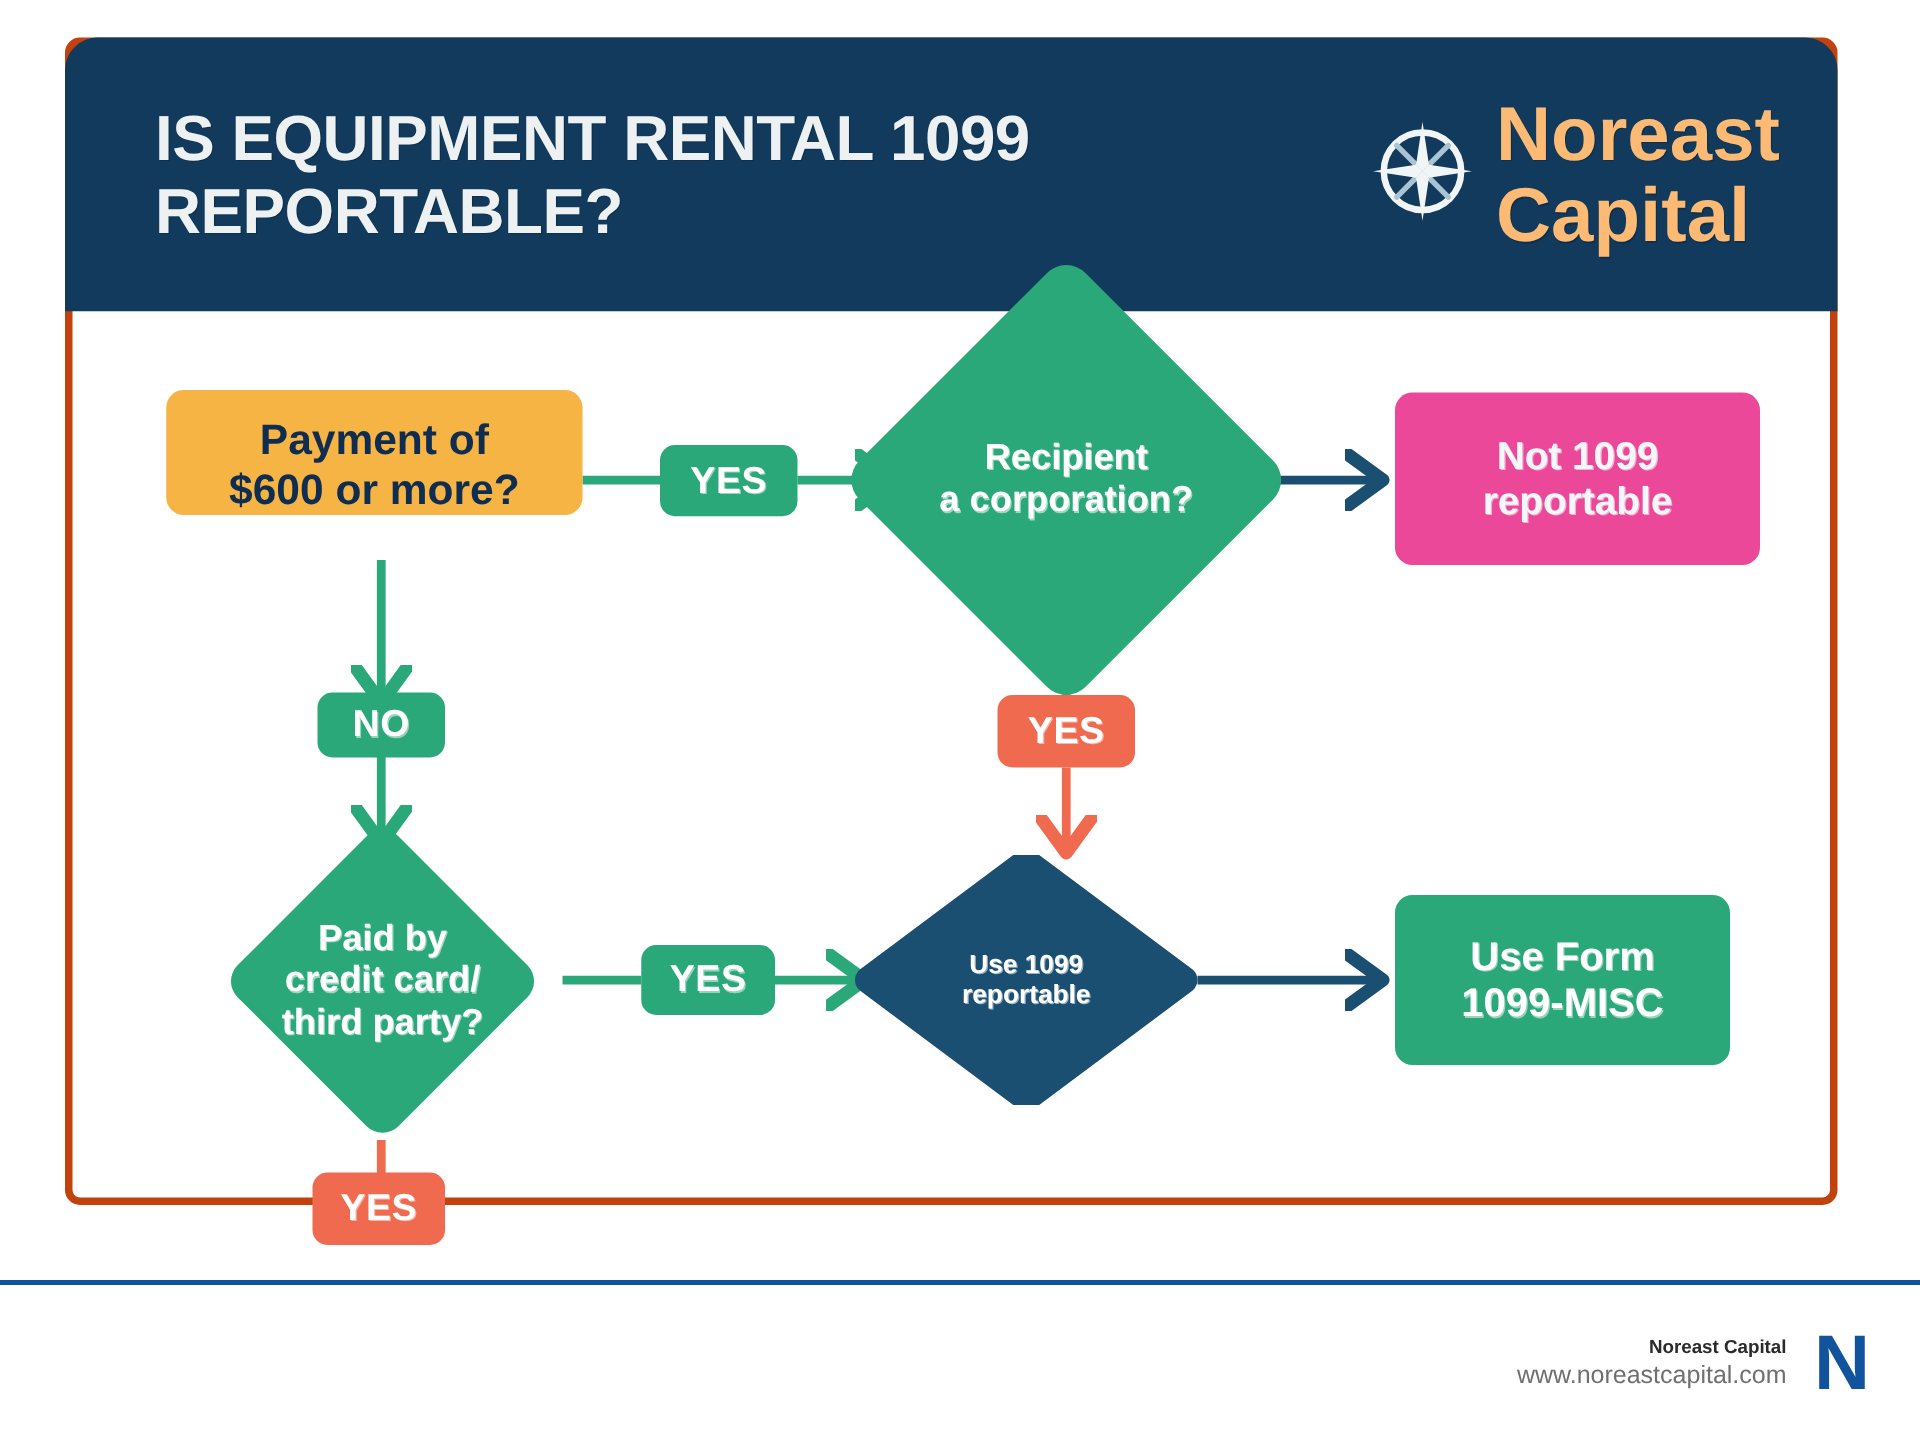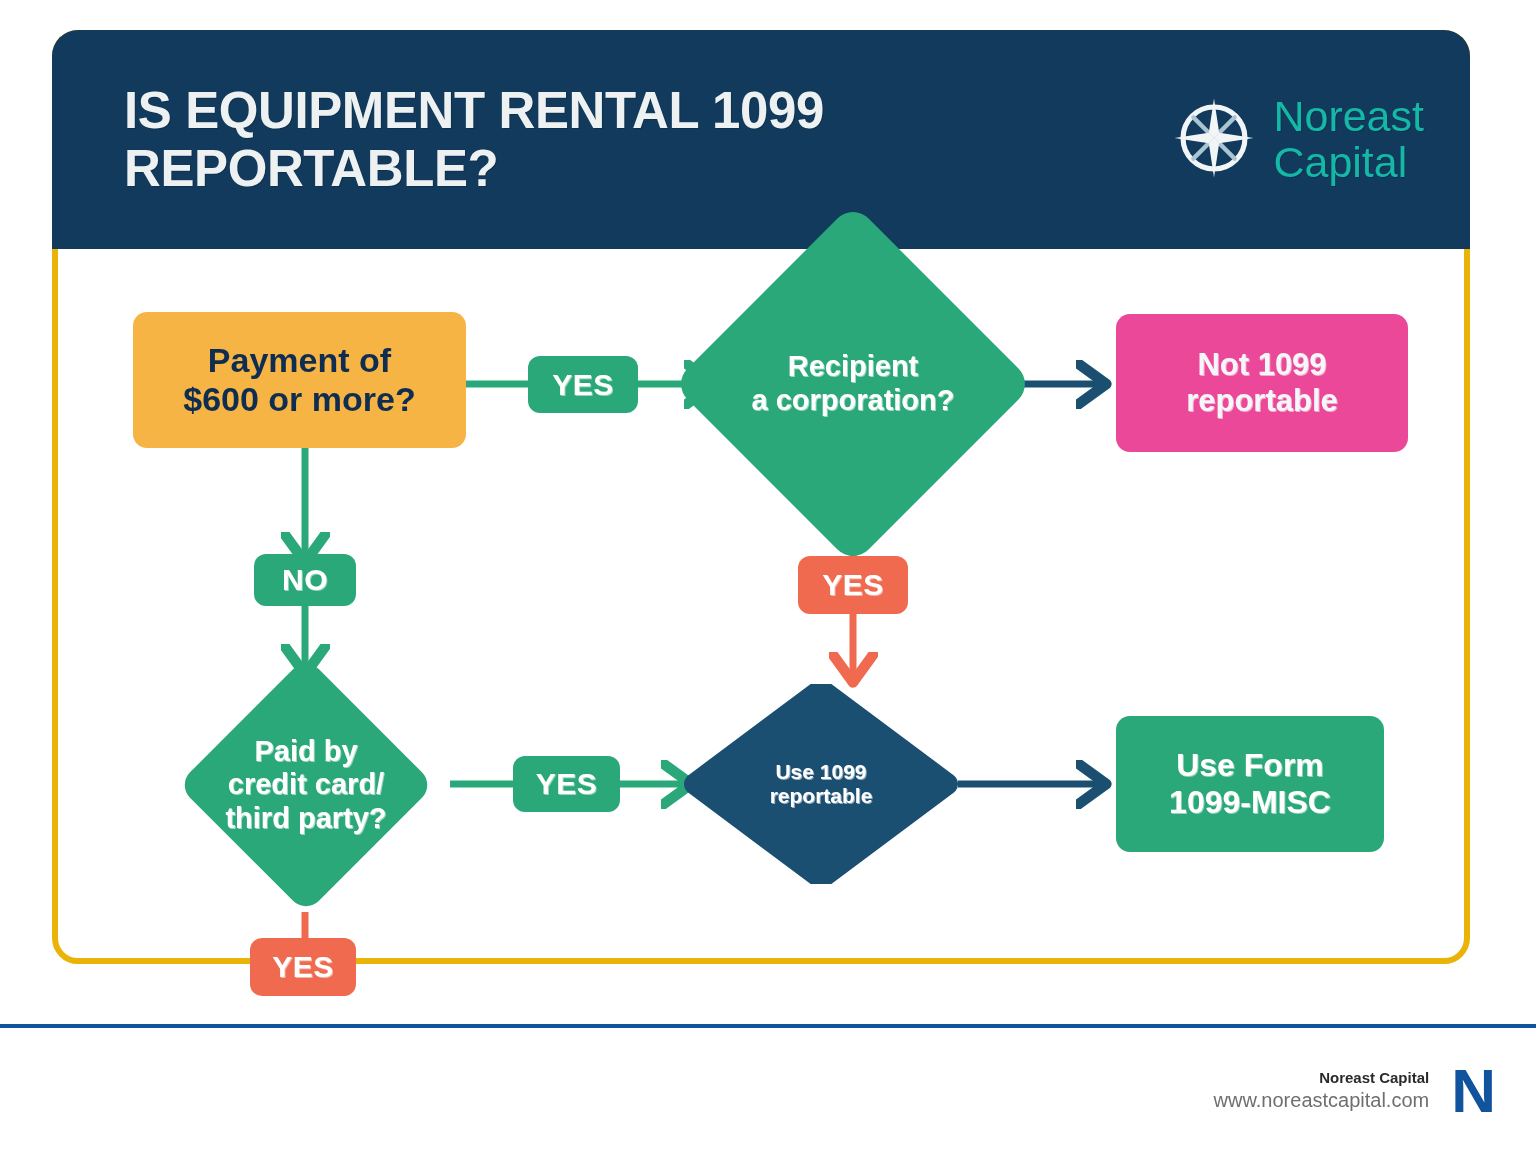--- a/index.html
+++ b/index.html
@@ -16,22 +16,22 @@
   }
 
   
   #card {
     position: absolute;
     left: 52px;
     top: 30px;
     width: 1418px;
     height: 934px;
     box-sizing: border-box;
-    border: 6px solid #eab308;
-    border-radius: 26px;
+    border: 6px solid #c2410c;
+    border-radius: 12px;
     background: #ffffff;
     overflow: visible;
   }
 
   #header-bar {
     position: absolute;
     left: -6px;
     top: -6px;
     width: 1418px;
     height: 219px;
@@ -53,23 +53,23 @@
     text-shadow: 1px 1px 0 rgba(0,0,0,0.18);
   }
 
   #logo-block {
     margin-left: auto;
     display: flex;
     align-items: center;
     gap: 16px;
   }
   #logo-text {
-    color: #14b8a6;
-    font-size: 43px;
-    font-weight: normal;
+    color: #fdba74;
+    font-size: 61px;
+    font-weight: bold;
     line-height: 1.06;
     text-shadow: 1px 1px 0 rgba(0,0,0,0.18);
   }
 
   
   #flow {
     position: absolute;
     left: 0;
     top: 0;
     width: 1418px;
@@ -263,21 +263,21 @@
       <line x1="795" y1="578" x2="795" y2="638" stroke="#ef6a4f" stroke-width="7" marker-end="url(#arrow-orange)"></line>
 
       <line x1="392" y1="748" x2="455" y2="748" stroke="#2aa87a" stroke-width="7"></line>
       <line x1="562" y1="748" x2="625" y2="748" stroke="#2aa87a" stroke-width="7" marker-end="url(#arrow-green)"></line>
 
       <line x1="247" y1="876" x2="247" y2="938" stroke="#ef6a4f" stroke-width="7"></line>
 
       <line x1="900" y1="748" x2="1040" y2="748" stroke="#1b4f72" stroke-width="7" marker-end="url(#arrow-navy)"></line>
     </svg>
 
-    <div class="node rect-node amber" style="left:75px; top:276px; width:333px; height:136px; font-size:34px;">
+    <div class="node rect-node amber" style="left:75px; top:276px; width:333px; height:100px; font-size:34px;align-items:flex-end;">
       <div>
         <div>Payment of</div>
         <div>$600 or more?</div>
       </div>
     </div>
 
     <div class="diamond-wrap" style="left:667px; top:220px; width:256px; height:256px;">
       <div class="diamond-shape g"></div>
       <div class="diamond-label" style="font-size:29px;">
         <div>

